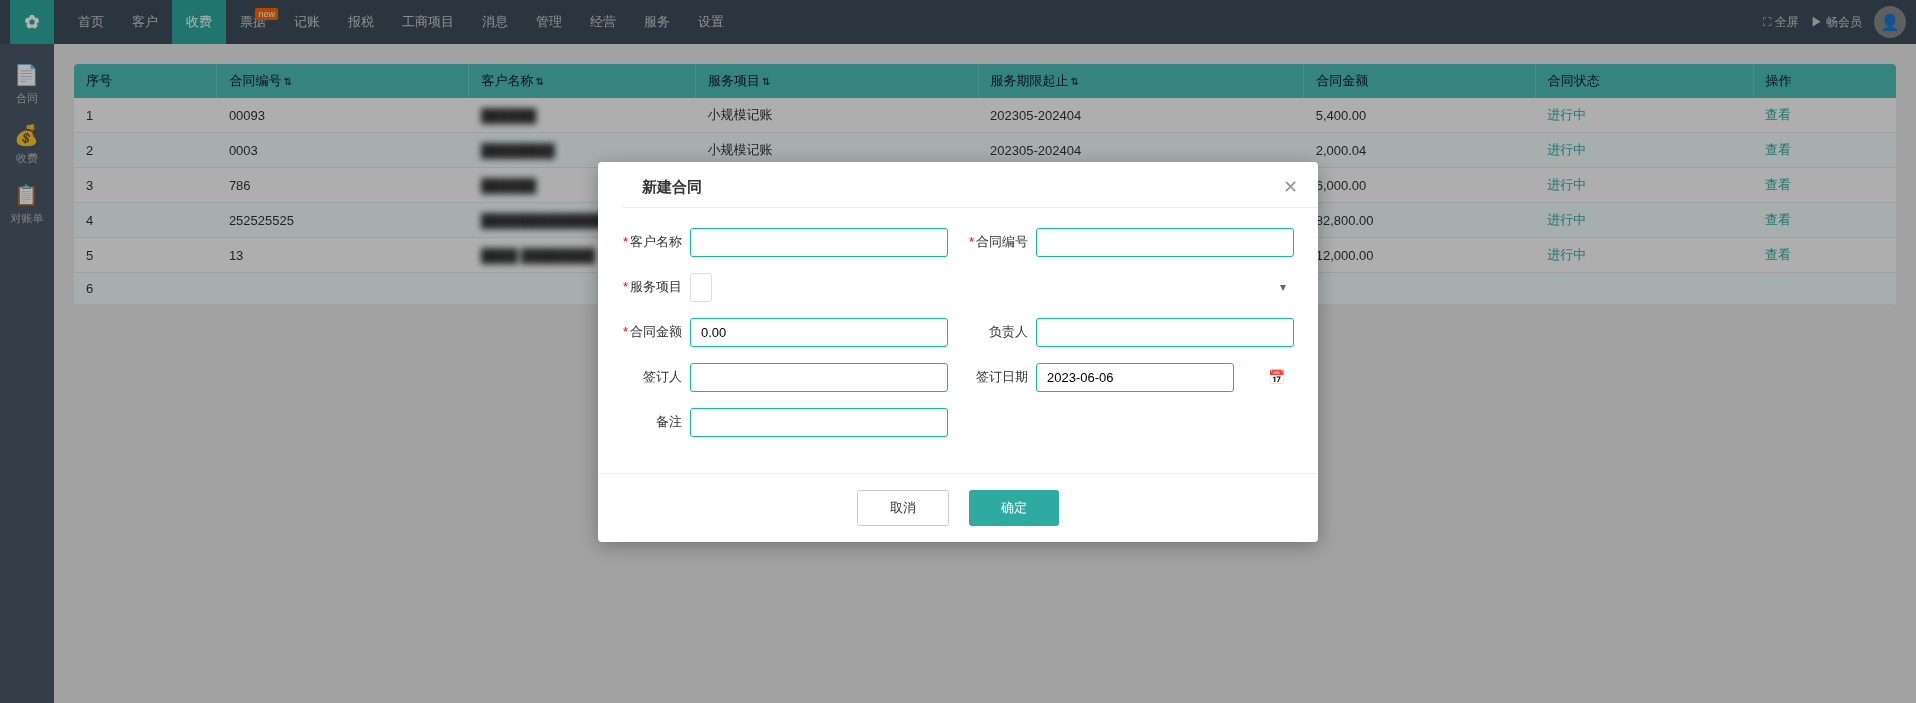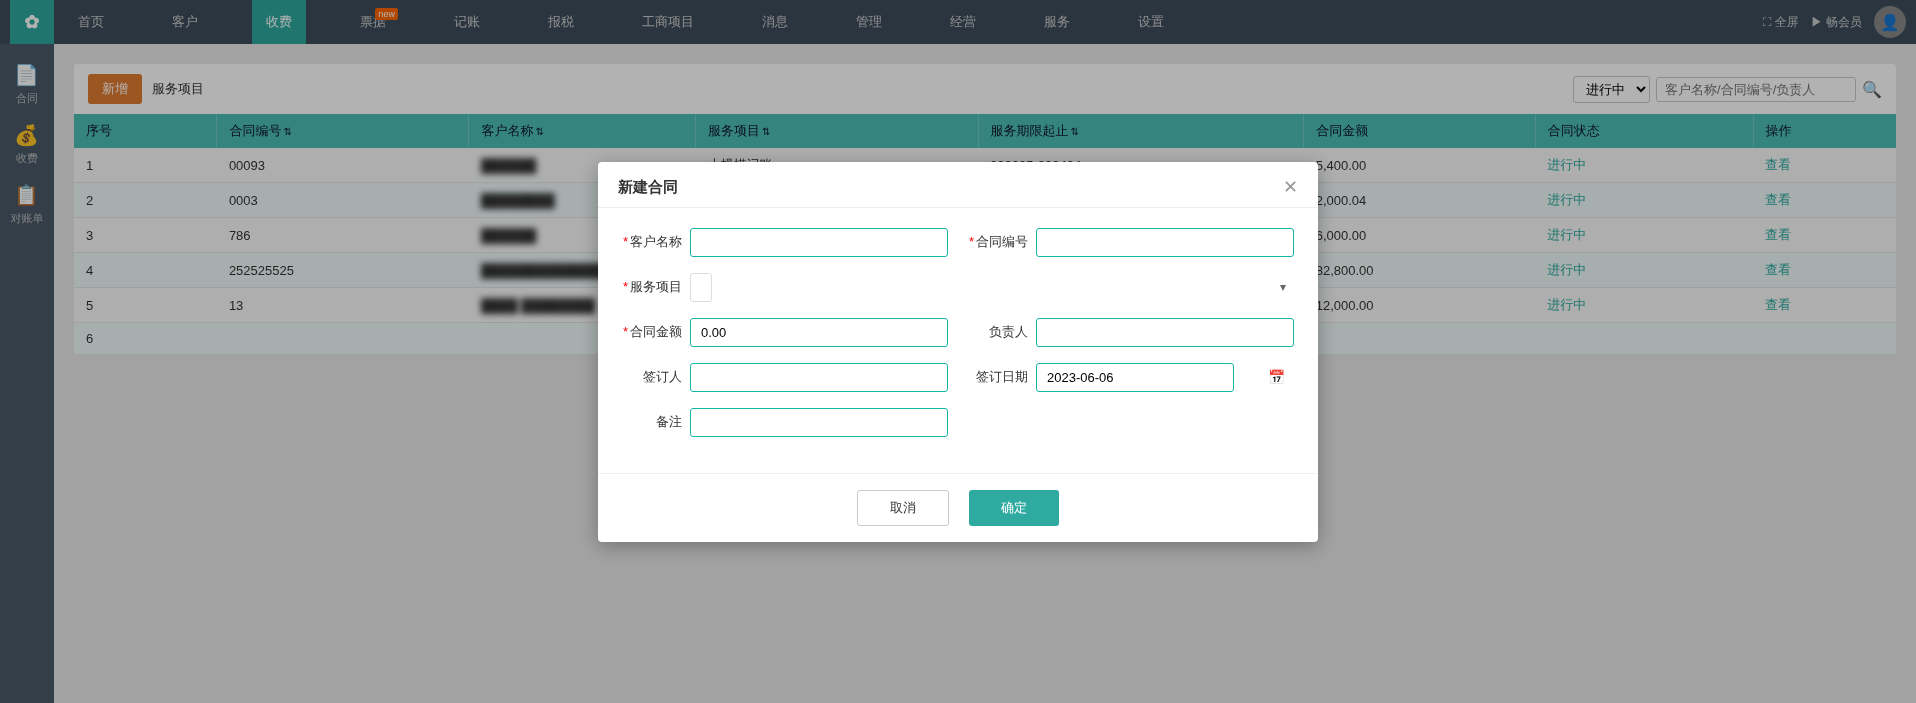--- a/index.html
+++ b/index.html
@@ -27,21 +27,20 @@
       font-size: 18px;
       font-weight: bold;
       flex-shrink: 0;
       cursor: pointer;
     }
     .top-nav .nav-items {
       display: flex;
       align-items: center;
       flex: 1;
       margin-left: 10px;
-      gap: 40px;
     }
     .top-nav .nav-item {
       padding: 0 14px;
       height: 44px;
       display: flex;
       align-items: center;
       color: #ccc;
       cursor: pointer;
       font-size: 13px;
       position: relative;
@@ -228,20 +227,21 @@
     }
     .modal-header {
       padding: 16px 20px 10px;
       font-size: 15px;
       font-weight: bold;
       color: #333;
       border-bottom: 1px solid #eee;
       display: flex;
       align-items: center;
       justify-content: space-between;
+      margin-left: 24px;
     }
     .modal-close {
       background: none;
       border: none;
       font-size: 18px;
       color: #999;
       cursor: pointer;
       line-height: 1;
     }
     .modal-body {
@@ -382,33 +382,20 @@
   </div>
   <div class="sidebar-item">
     <span class="si-icon">📋</span>
     <span>对账单</span>
   </div>
 </div>
 
 <div class="main">
   <div class="table-container">
 
-    <div class="table-toolbar">
-      <button class="btn-new">新增</button>
-      <span class="toolbar-label">服务项目</span>
-      <div class="toolbar-right">
-        <select class="status-select">
-          <option>进行中</option>
-          <option>已完成</option>
-          <option>已暂停</option>
-        </select>
-        <input class="search-box" type="text" placeholder="客户名称/合同编号/负责人" style="">
-        <button class="search-btn">🔍</button>
-      </div>
-    </div>
 
     <table class="data-table">
       <thead>
         <tr>
           <th>序号</th>
           <th><span>合同编号</span><span class="sort-icon">⇅</span></th>
           <th style="width:200px;"><span>客户名称</span><span class="sort-icon">⇅</span></th>
           <th><span>服务项目</span><span class="sort-icon">⇅</span></th>
           <th><span>服务期限起止</span><span class="sort-icon">⇅</span></th>
           <th>合同金额</th>

